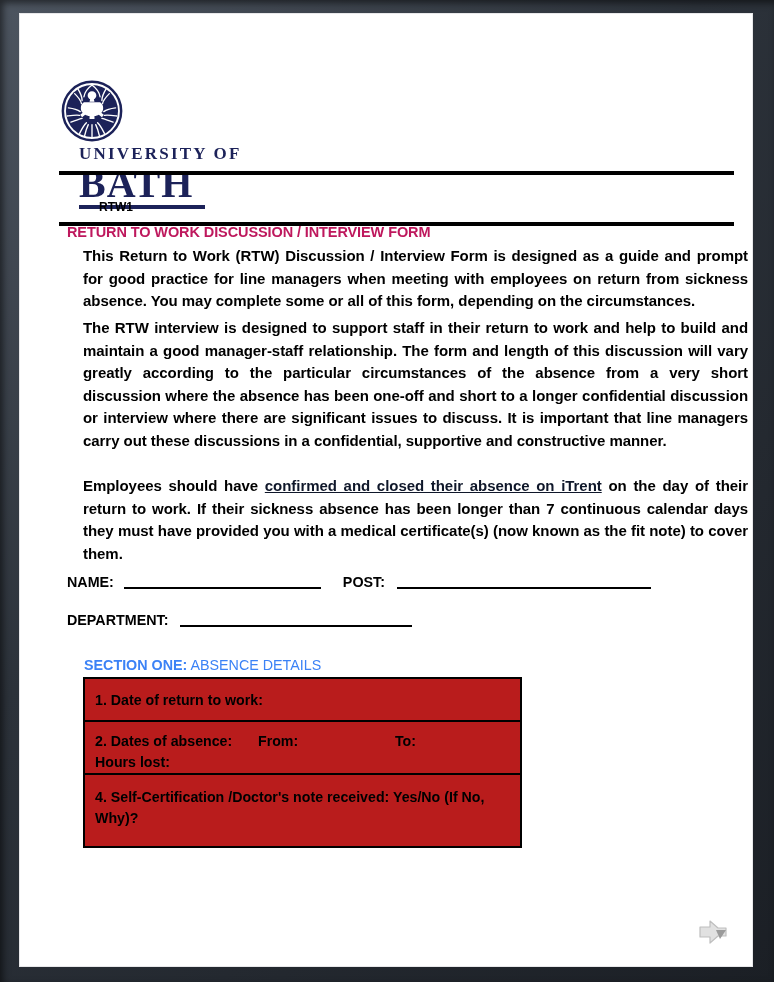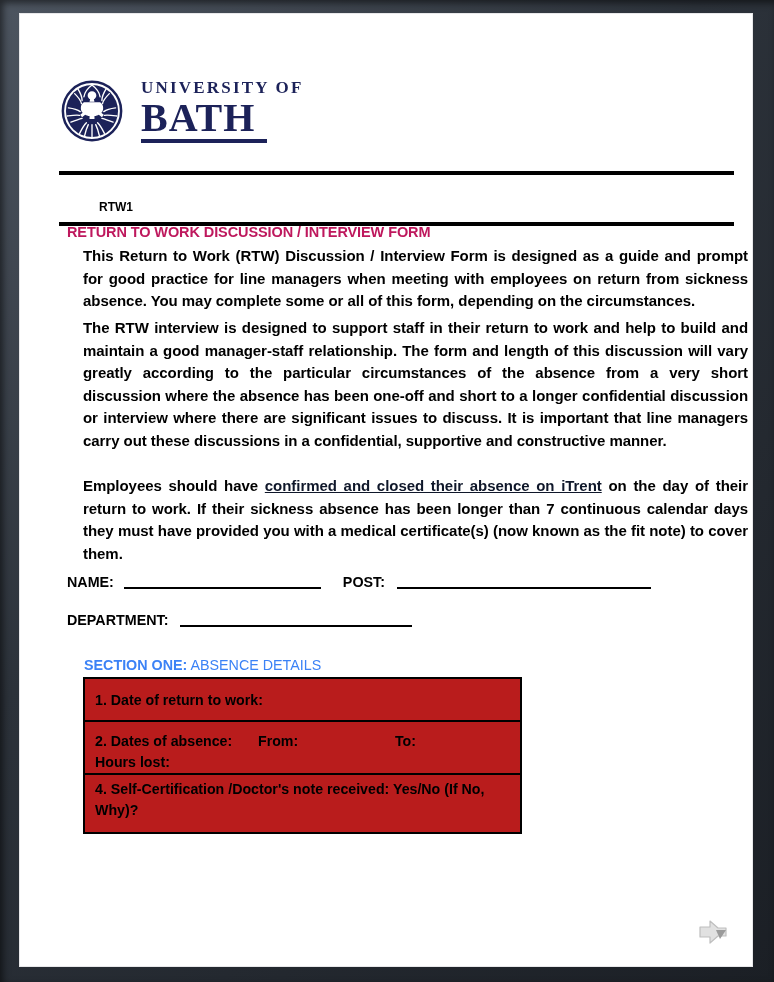--- a/index.html
+++ b/index.html
@@ -40,20 +40,21 @@
     box-shadow: 0 0 0 1px #e8e8ea;
   }
 
   
   .masthead {
     position: absolute;
     left: 41px;
     top: 62px;
     display: flex;
     align-items: flex-start;
+    flex-direction: column;
   }
   .crest {
     width: 62px;
     height: 62px;
     flex: 0 0 62px;
     margin-top: 4px;
   }
   .wordmark {
     margin-left: 18px;
     padding-top: 2px;
@@ -190,21 +191,21 @@
     padding: 9px 10px 10px 10px;
     font-size: 14.2px;
     font-weight: bold;
     color: #000;
     line-height: 21px;
   }
   .trow:last-child { border-bottom: none; }
   .trow.r1 { height: 43px; padding-top: 11px; }
   .trow.r2 { height: 53px; }
   .trow.r3 { height: 54px; text-align: justify; }
-  .trow.r4 { height: 57px; padding-top: 4px; }
+  .trow.r4 { height: 71px; padding-top: 12px; }
 
   .r2-line { display: flex; }
   .r2-line .c1 { width: 163px; flex: 0 0 163px; }
   .r2-line .c2 { width: 137px; flex: 0 0 137px; }
   .r2-line .c3 { flex: 1 1 auto; }
 
   
   .pointer-icon {
     position: absolute;
     right: 22px;

